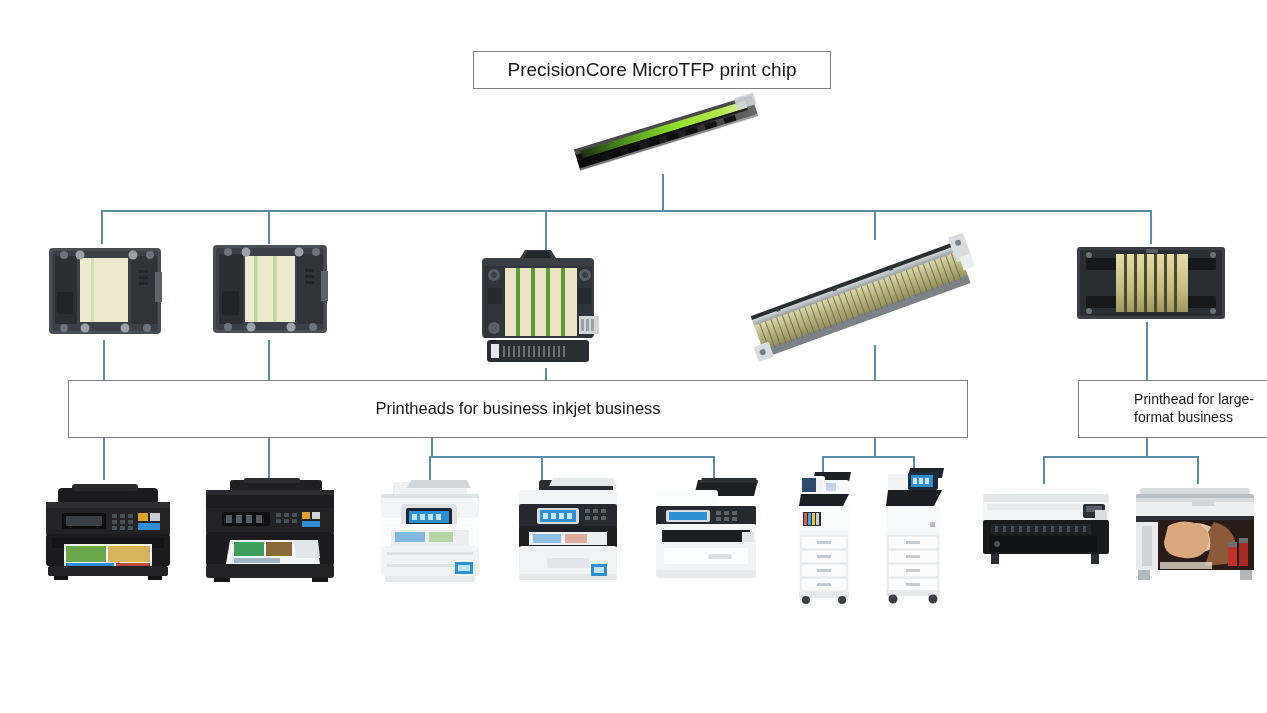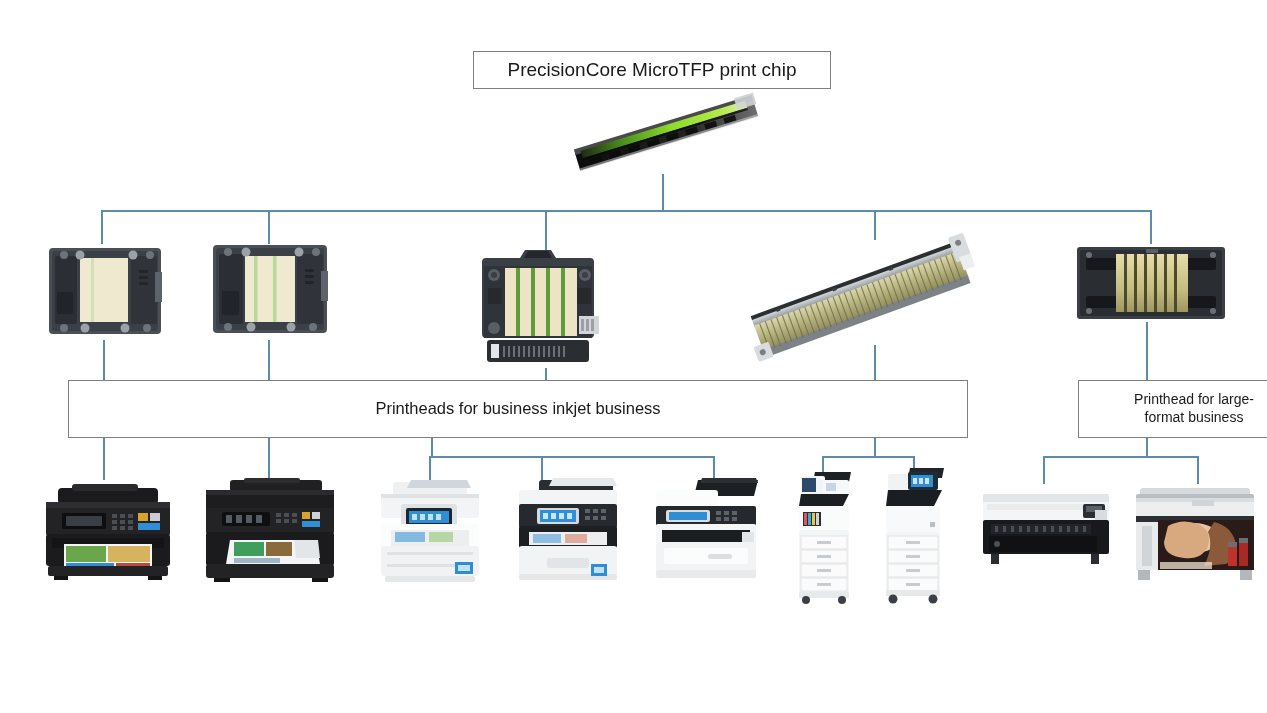--- a/index.html
+++ b/index.html
@@ -29,21 +29,21 @@
   .conn.v { width: 1.6px; }
 
   
   .box {
     position: absolute;
     border: 1.3px solid #7f7f7f;
     background: #ffffff;
     display: flex;
     align-items: center;
     justify-content: center;
-    text-align: center;
+    text-align: left;
     color: #1a1a1a;
     line-height: 1.28;
   }
   #title-box {
     left: 473px; top: 51px;
     width: 358px; height: 38px;
     font-size: 19px;
   }
   #box-business {
     left: 68px; top: 380px;

